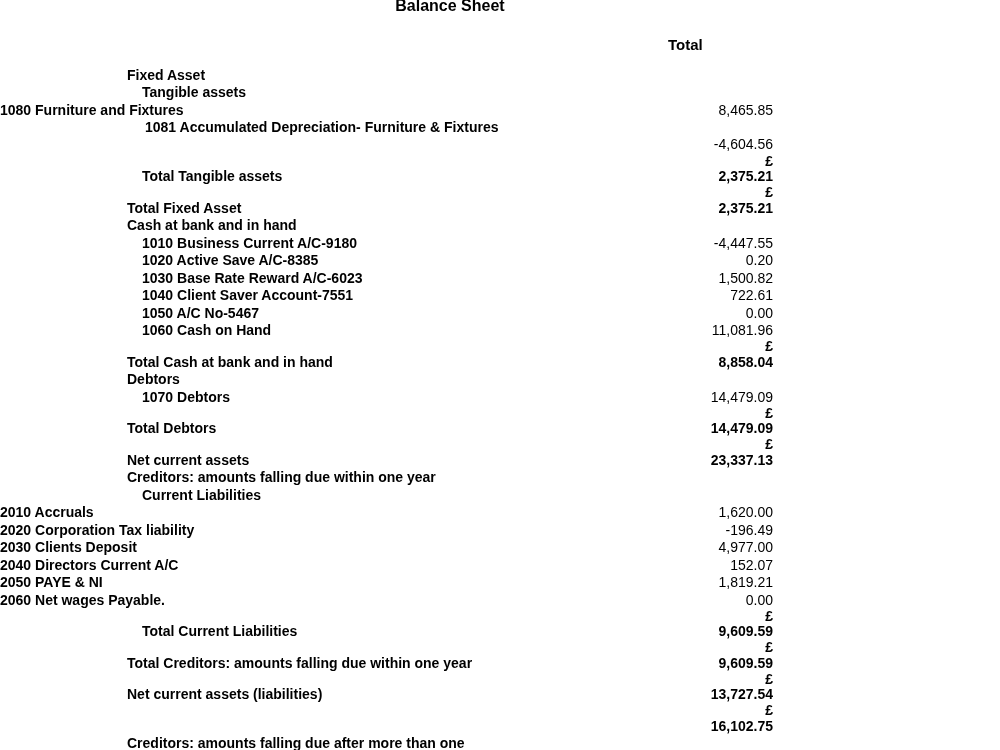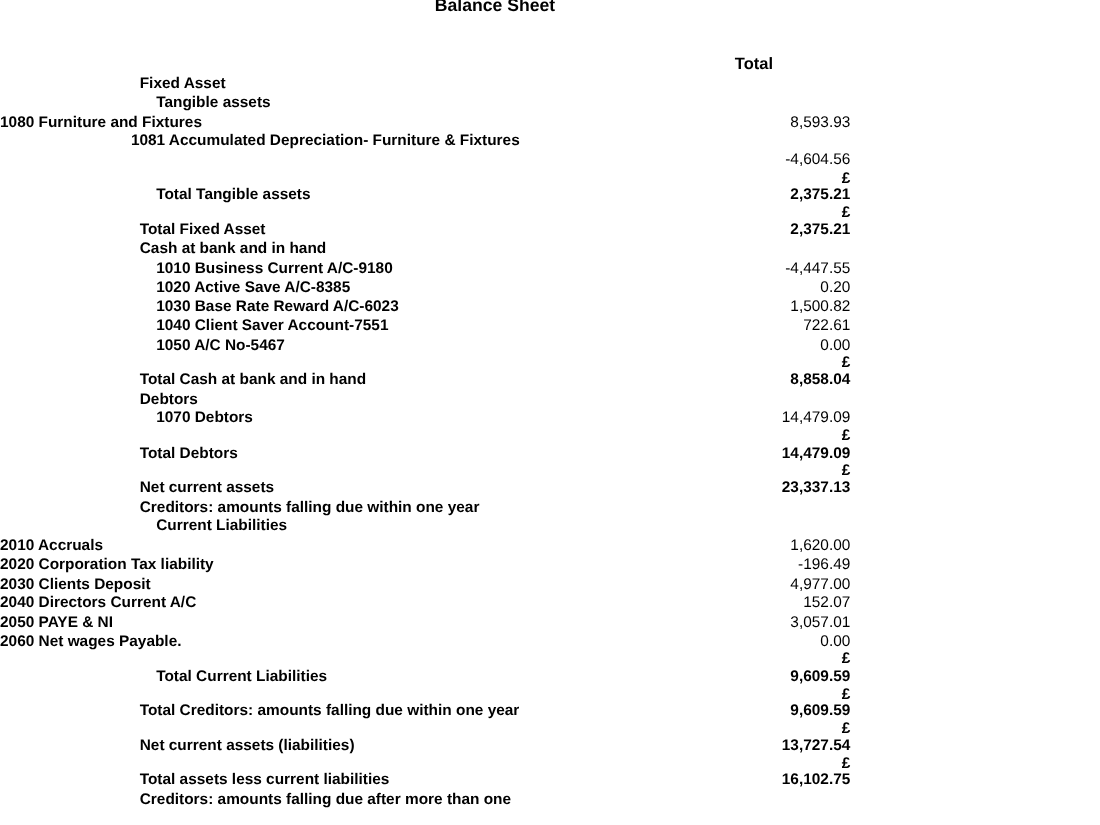--- a/index.html
+++ b/index.html
@@ -18,21 +18,21 @@
     left: 0;
     width: 900px;
     text-align: center;
     font-weight: bold;
     font-size: 16px;
     line-height: 16.5px;
   }
   .total-header {
     position: absolute;
     left: 668px;
-    top: 50px;
+    top: 36px;
     font-weight: bold;
     font-size: 15px;
   }
   .rows {
     position: absolute;
     top: 66px;
     left: 0;
     width: 1000px;
   }
   .row {
@@ -57,21 +57,21 @@
   .currency-row { height: 14px; }
   .wrap-row {
     display: block;
     position: relative;
     height: 35px;
     line-height: 17.5px;
   }
   .wrap-row .label {
     display: block;
     width: 437px;
-    padding-left: 89px;
+    padding-left: 115px;
     text-indent: 30px;
     white-space: normal;
   }
   .wrap-row .value {
     position: absolute;
     right: 227px;
     top: 17.5px;
     line-height: 17.5px;
   }
 </style>
@@ -85,21 +85,21 @@
   <div class="total-header">Total</div>
   <div class="rows" id="rows">
       <div class="row">
         <span class="label ind0">Fixed Asset</span>
       </div>
       <div class="row">
         <span class="label ind1">Tangible assets</span>
       </div>
       <div class="row">
         <span class="label ind2">1080 Furniture and Fixtures</span>
-        <span class="value">8,593.93</span>
+        <span class="value">8,465.85</span>
       </div>
       <div class="row wrap-row">
         <span class="label ind2">1081 Accumulated Depreciation- Furniture &amp; Fixtures</span>
         <span class="value">-4,604.56</span>
       </div>
       <div class="row currency-row">
         <span class="value bold">£</span>
       </div>
       <div class="row">
         <span class="label ind1">Total Tangible assets</span>
@@ -128,20 +128,24 @@
         <span class="value">1,500.82</span>
       </div>
       <div class="row">
         <span class="label ind1">1040 Client Saver Account-7551</span>
         <span class="value">722.61</span>
       </div>
       <div class="row">
         <span class="label ind1">1050 A/C No-5467</span>
         <span class="value">0.00</span>
       </div>
+      <div class="row">
+        <span class="label ind1">1060 Cash on Hand</span>
+        <span class="value">11,081.96</span>
+      </div>
       <div class="row currency-row">
         <span class="value bold">£</span>
       </div>
       <div class="row">
         <span class="label ind0">Total Cash at bank and in hand</span>
         <span class="value bold">8,858.04</span>
       </div>
       <div class="row">
         <span class="label ind0">Debtors</span>
       </div>
@@ -180,21 +184,21 @@
       <div class="row">
         <span class="label ind2">2030 Clients Deposit</span>
         <span class="value">4,977.00</span>
       </div>
       <div class="row">
         <span class="label ind2">2040 Directors Current A/C</span>
         <span class="value">152.07</span>
       </div>
       <div class="row">
         <span class="label ind2">2050 PAYE &amp; NI</span>
-        <span class="value">3,057.01</span>
+        <span class="value">1,819.21</span>
       </div>
       <div class="row">
         <span class="label ind2">2060 Net wages Payable.</span>
         <span class="value">0.00</span>
       </div>
       <div class="row currency-row">
         <span class="value bold">£</span>
       </div>
       <div class="row">
         <span class="label ind1">Total Current Liabilities</span>
@@ -211,20 +215,19 @@
         <span class="value bold">£</span>
       </div>
       <div class="row">
         <span class="label ind0">Net current assets (liabilities)</span>
         <span class="value bold">13,727.54</span>
       </div>
       <div class="row currency-row">
         <span class="value bold">£</span>
       </div>
       <div class="row">
-        <span class="label ind0">Total assets less current liabilities</span>
         <span class="value bold">16,102.75</span>
       </div>
       <div class="row">
         <span class="label ind0">Creditors: amounts falling due after more than one</span>
       </div>
     </div>
 </div>
 
 </body></html>

